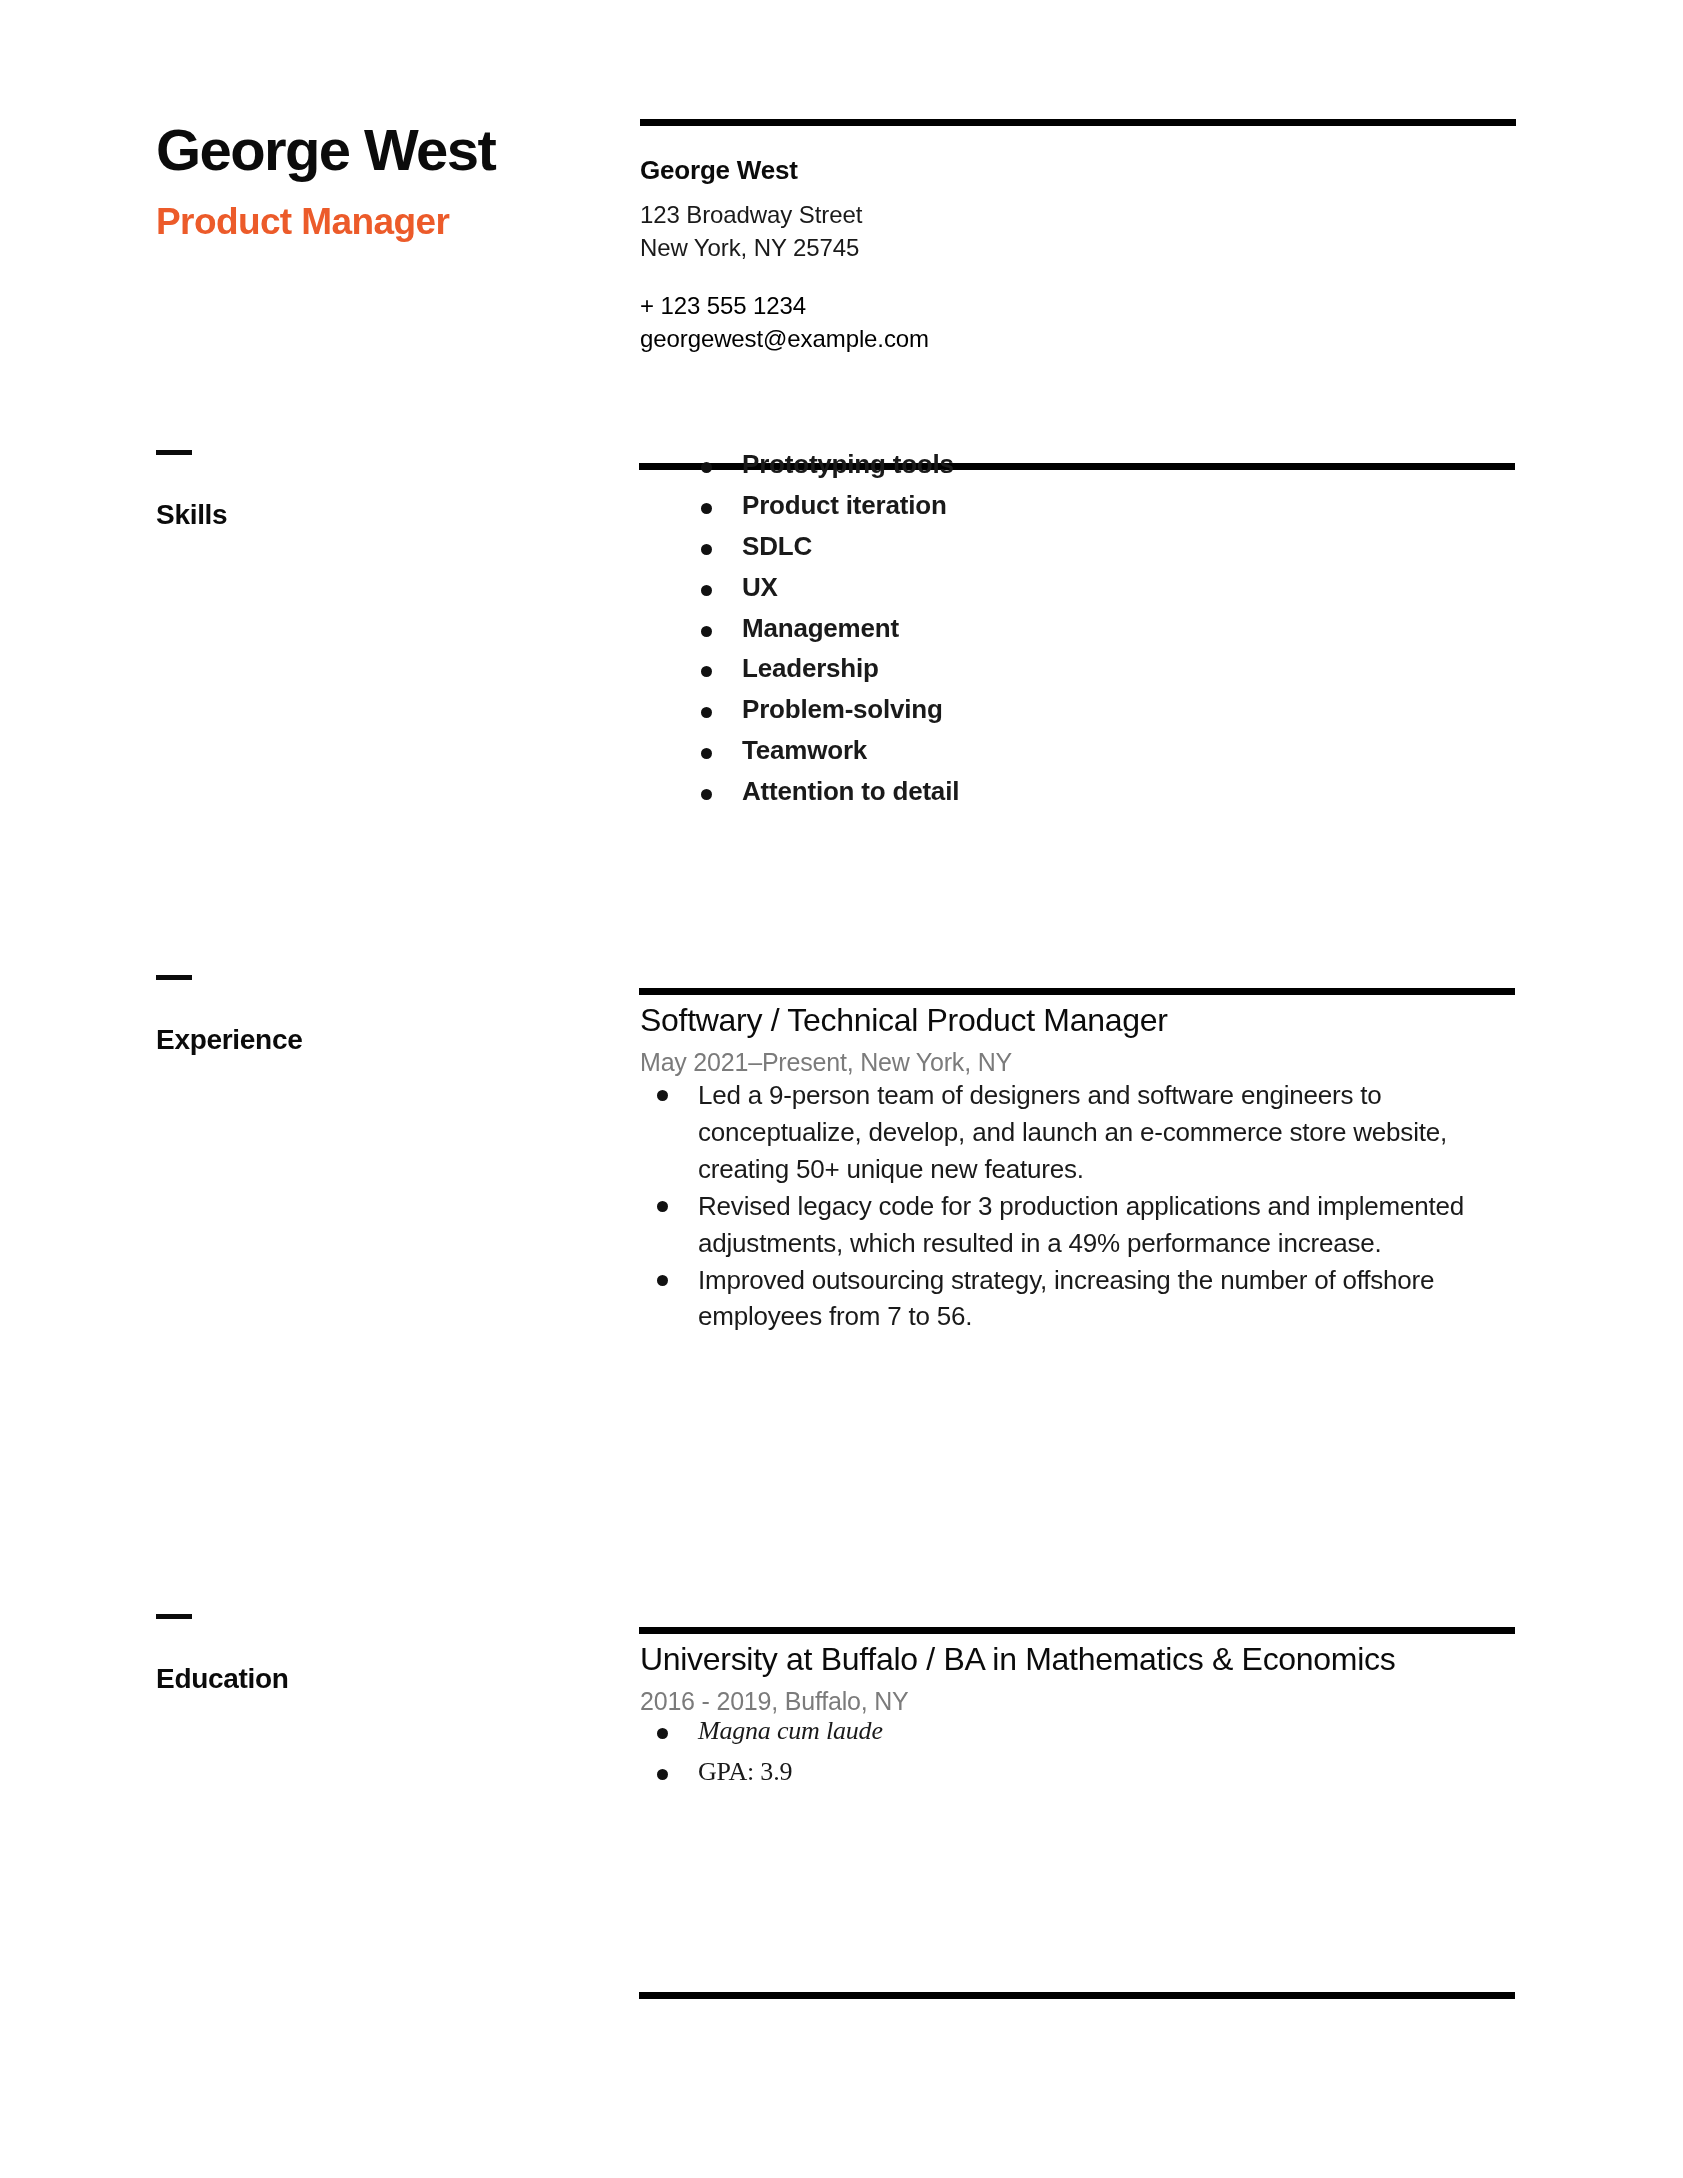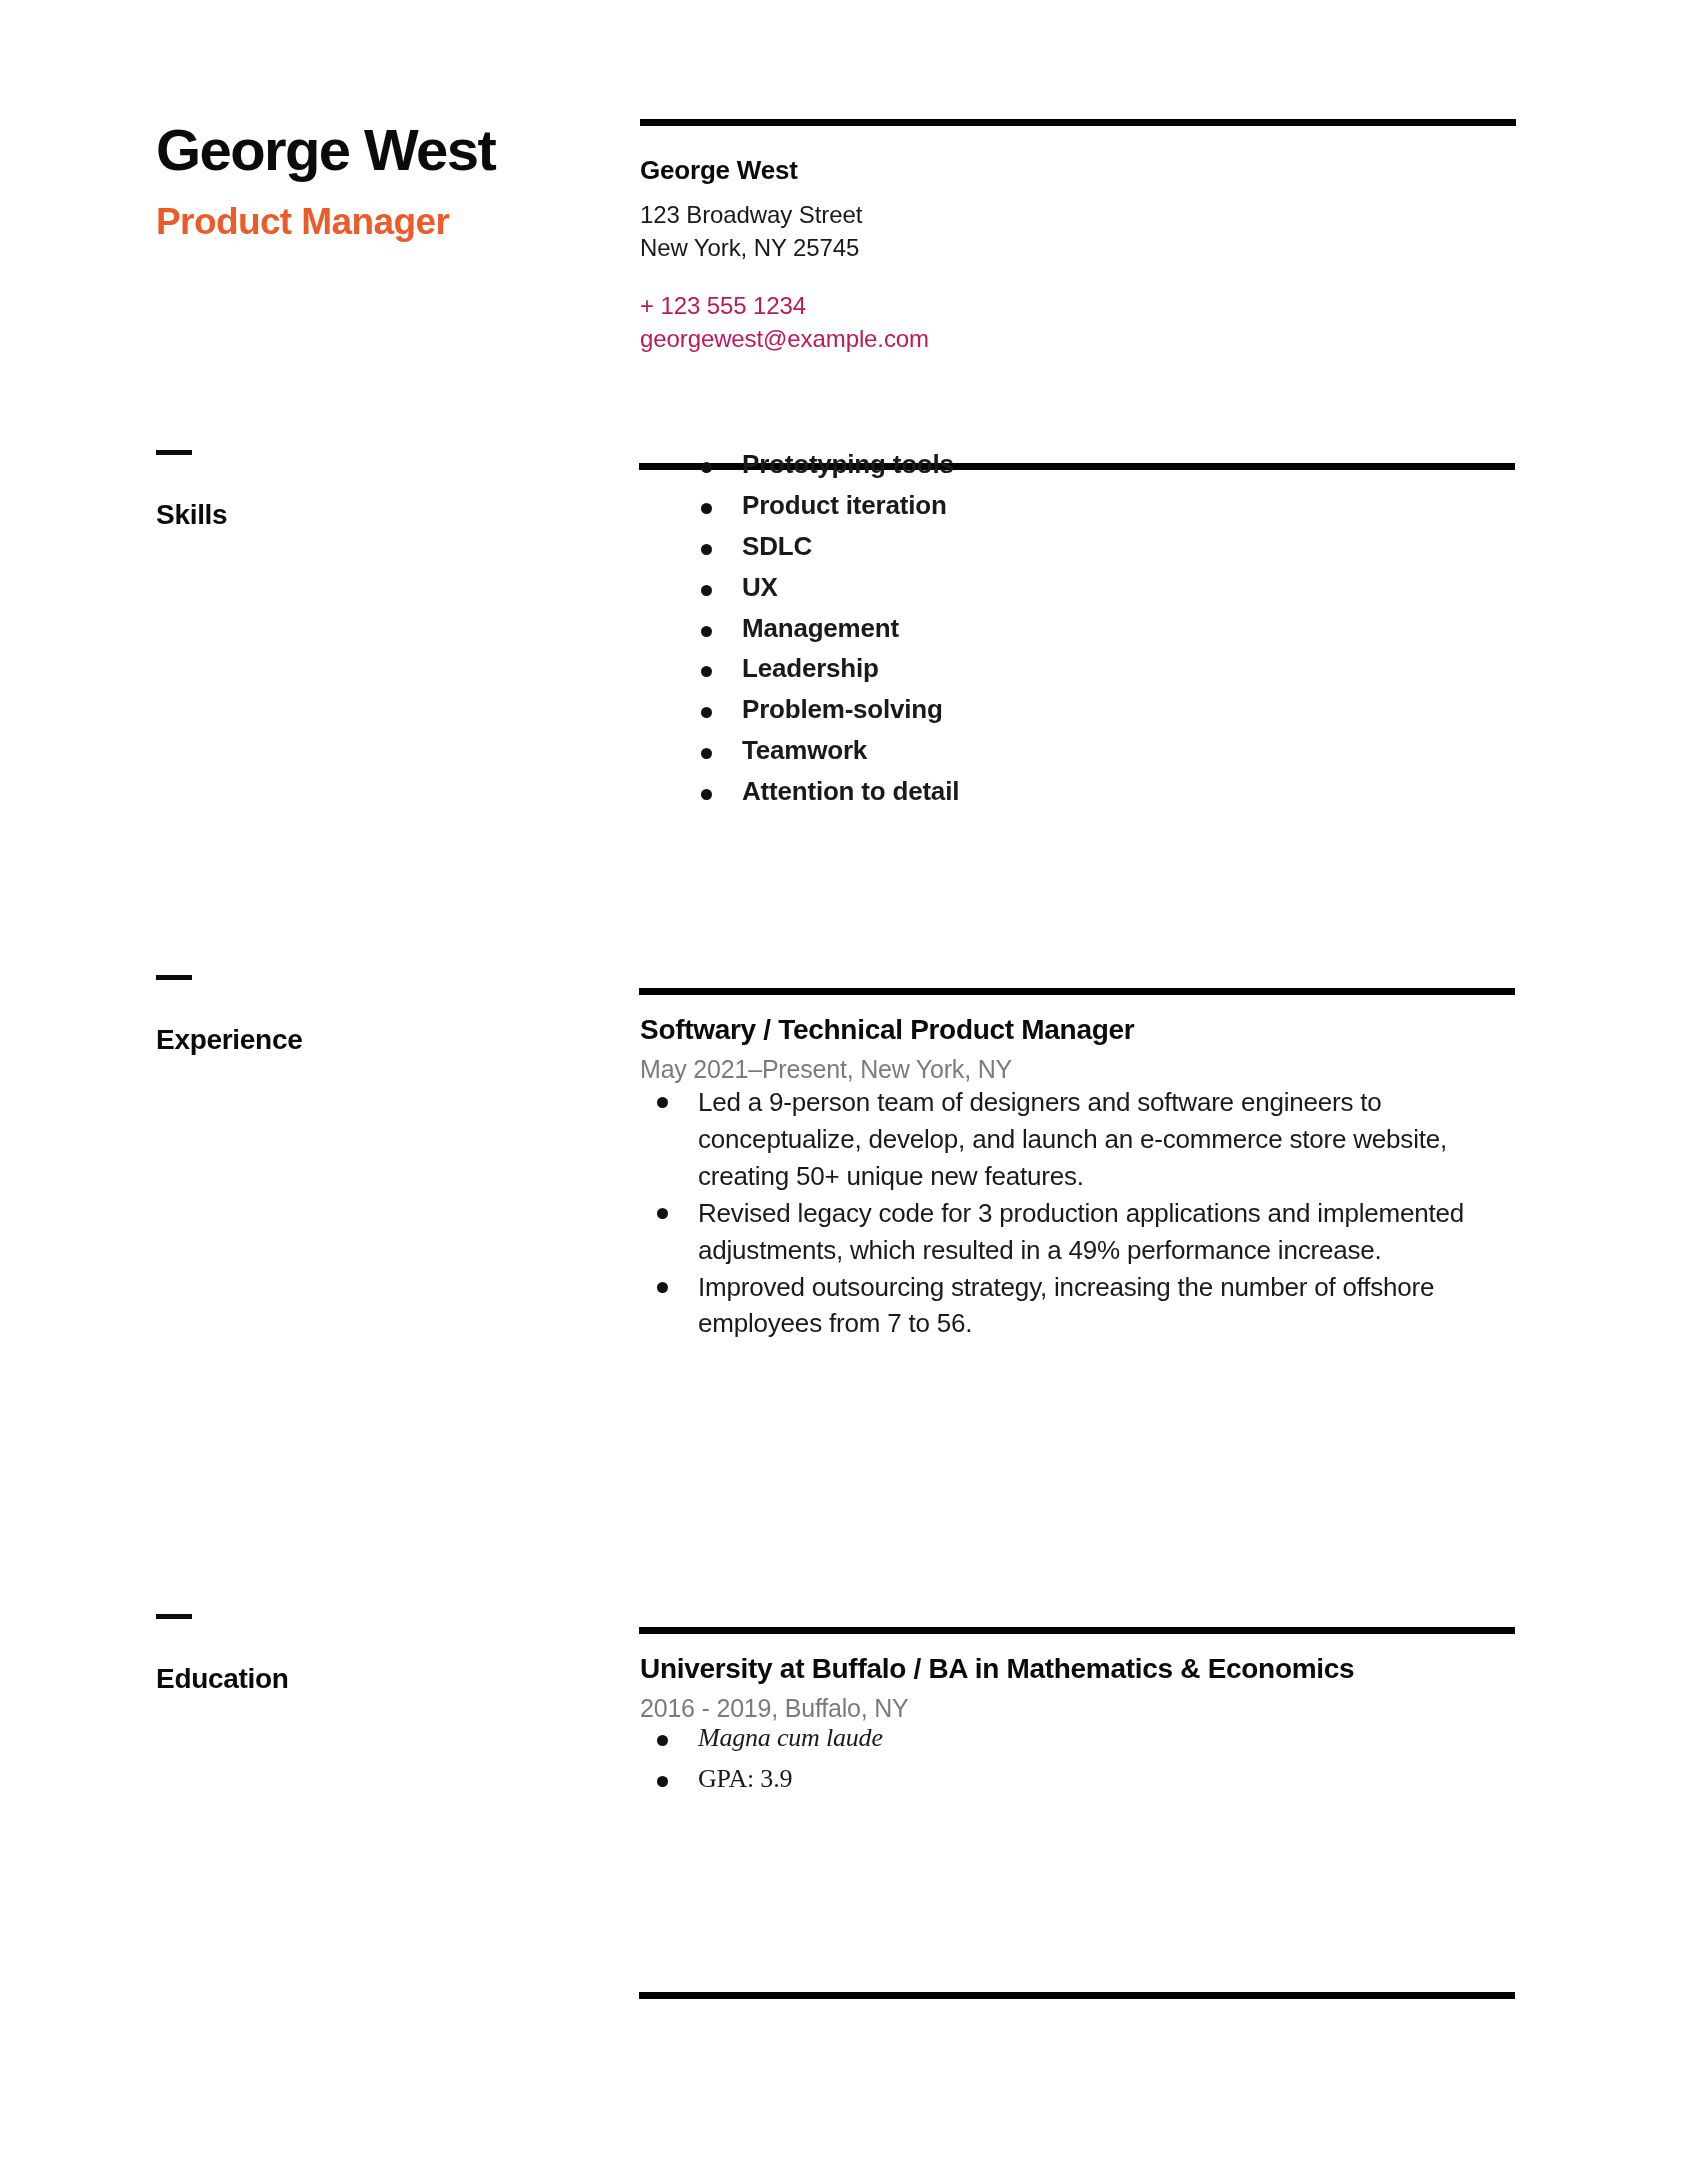--- a/index.html
+++ b/index.html
@@ -78,21 +78,21 @@
   .contact-line {
     font-size: 24px;
     font-weight: 400;
     color: #1a1a1a;
     line-height: 1.36;
     letter-spacing: -0.1px;
   }
   .contact-line.first { margin-top: 13px; }
   .contact-link {
     font-size: 24px;
-    color: #be185d;
+    color: #000000;
     line-height: 1.36;
     letter-spacing: -0.1px;
   }
   .contact-gap { height: 26px; }
 
   
   .sec-dash {
     width: 36px;
     height: 5px;
     background: #0b0b0b;
@@ -142,25 +142,25 @@
   }
   ul.para-list > li::before { top: 13px; }
 
   ul.edu-list { margin-left: 0; }
   ul.edu-list > li { margin-bottom: 11px; font-family: Liberation Serif, serif; }
 
   .italic { font-style: italic; }
 
   
   .entry-title {
-    font-size: 28px;
-    font-weight: 700;
+    font-size: 32px;
+    font-weight: 400;
     color: #0b0b0b;
     letter-spacing: -0.3px;
-    margin-top: 39px;
+    margin-top: 27px;
   }
   .entry-sub {
     font-size: 25px;
     color: #7b7b7b;
     margin-top: 9px;
     letter-spacing: -0.2px;
   }
   .entry-bullets { margin-top: 34px; }
 
   

